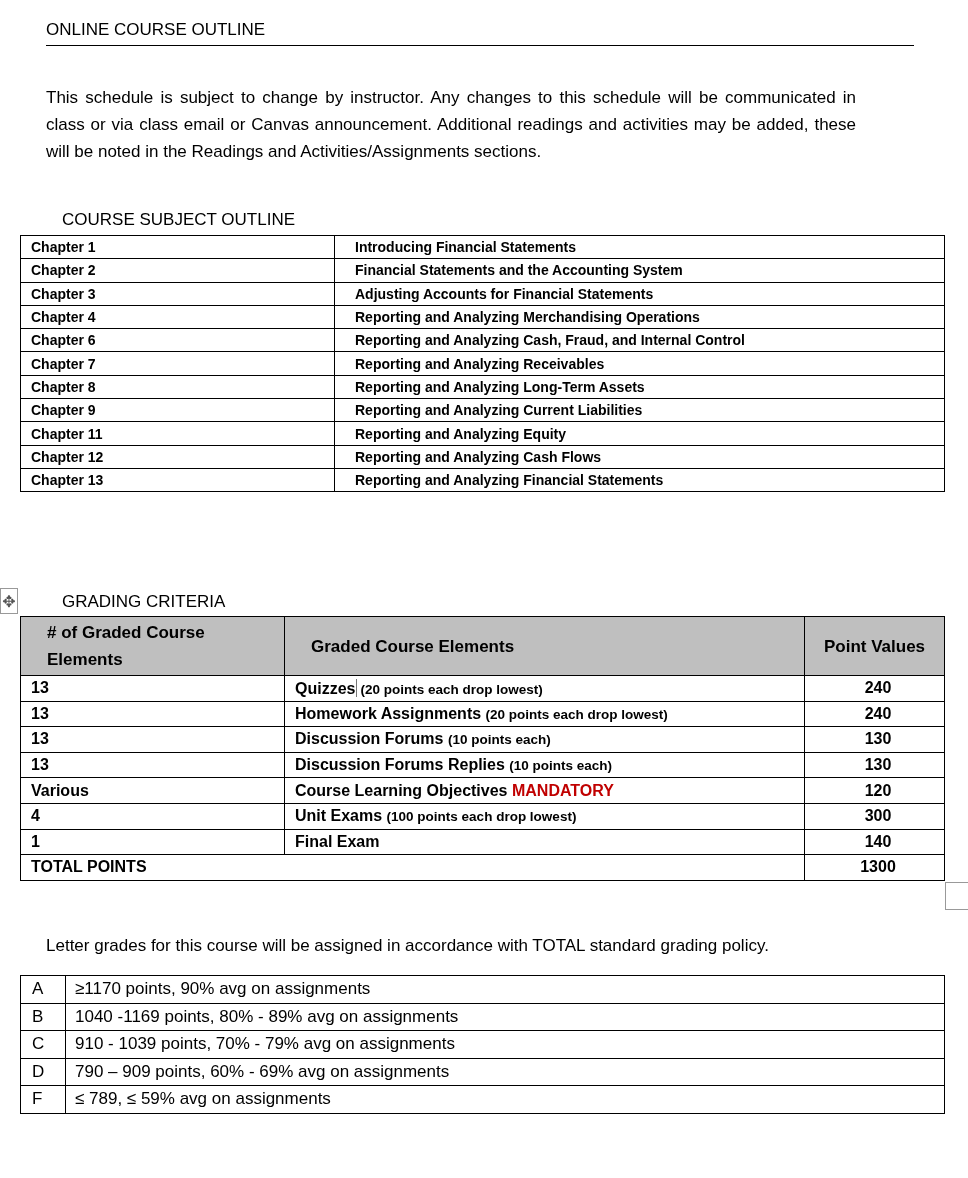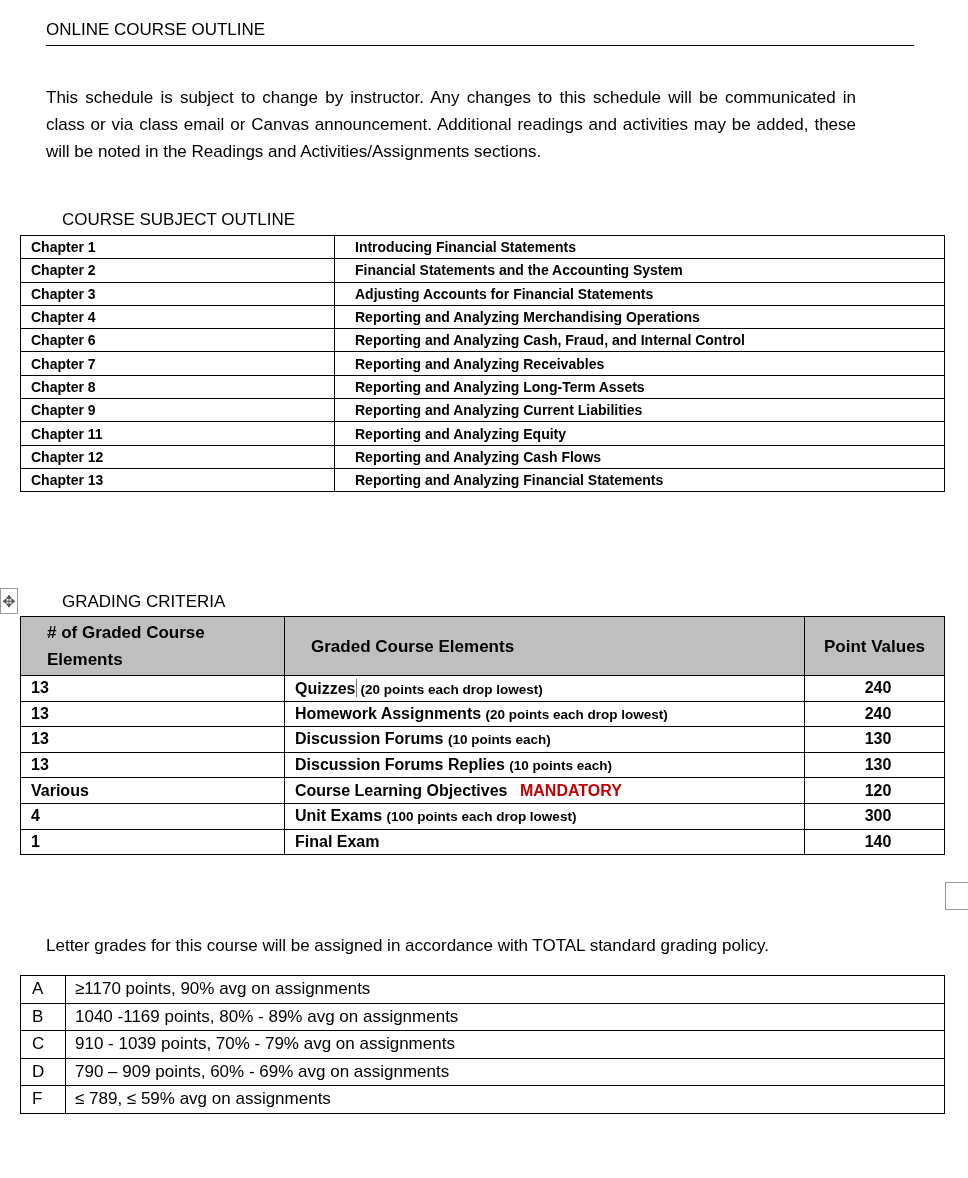--- a/index.html
+++ b/index.html
@@ -150,33 +150,37 @@
         <td class="el"><span>Discussion Forums</span> <span class="small">(10 points each)</span></td>
         <td class="pts">130</td>
       </tr>
       <tr>
         <td class="n">13</td>
         <td class="el"><span>Discussion Forums Replies</span> <span class="small">(10 points each)</span></td>
         <td class="pts">130</td>
       </tr>
       <tr>
         <td class="n">Various</td>
-        <td class="el"><span>Course Learning Objectives</span> <span class="red" style="color: rgb(192, 0, 0); margin-left: 8px;">MANDATORY</span></td>
+        <td class="el"><span>Course Learning Objectives</span> <span class="red" style="color: rgb(192, 0, 0);">MANDATORY</span></td>
         <td class="pts">120</td>
       </tr>
       <tr>
         <td class="n">4</td>
         <td class="el"><span>Unit Exams</span> <span class="small">(100 points each drop lowest)</span></td>
         <td class="pts">300</td>
       </tr>
       <tr>
         <td class="n">1</td>
         <td class="el"><span>Final Exam</span> </td>
         <td class="pts">140</td>
       </tr>
+      <tr>
+        <td colspan="2">TOTAL POINTS</td>
+        <td class="pts">1300</td>
+      </tr>
     </tbody>
 </table>
 <div class="abs resize-box"></div>
 
 <div class="abs letter-note">Letter grades for this course will be assigned in accordance with TOTAL standard grading policy.</div>
 <table class="abs grades">
   <tbody id="grades-body">
       <tr>
         <td class="l">A</td>
         <td>≥1170 points, 90%  avg on assignments</td>

